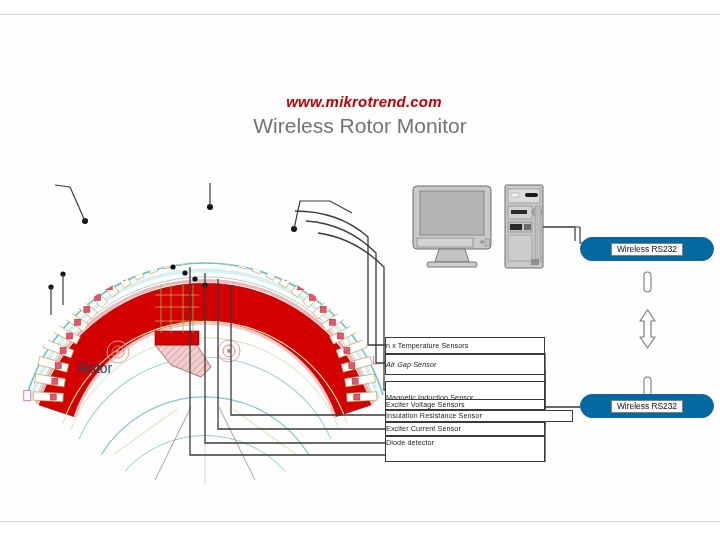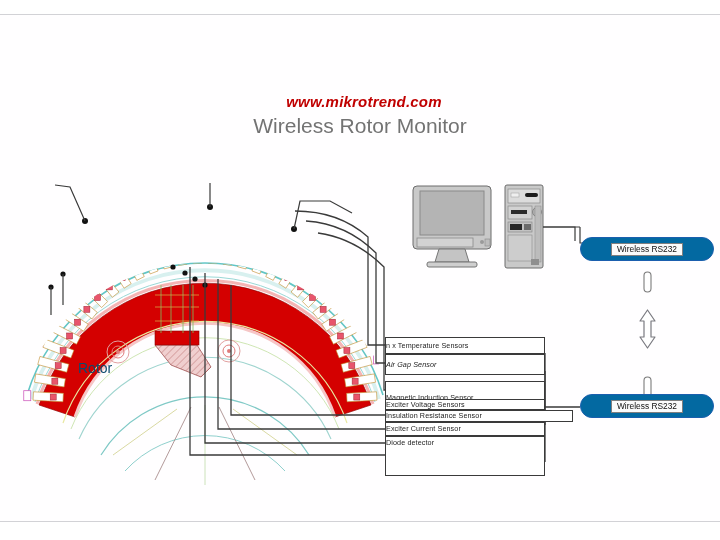--- a/index.html
+++ b/index.html
@@ -275,21 +275,21 @@
     </div>
     <div class="sensor-box" style="left:385px;top:384px;width:160px;height:11px;">
       <span>Exciter Voltage Sensors</span>
     </div>
     <div class="sensor-box" style="left:385px;top:395px;width:188px;height:12px;">
       <span>Insulation Resistance Sensor</span>
     </div>
     <div class="sensor-box" style="left:385px;top:407px;width:160px;height:14px;align-items:center;">
       <span>Exciter Current Sensor</span>
     </div>
-    <div class="sensor-box" style="left:385px;top:421px;width:160px;height:40px;">
+    <div class="sensor-box" style="left:385px;top:421px;width:160px;height:26px;">
       <span style="align-self:flex-start;padding-top:2px;">Diode detector</span>
     </div>
 
     <div class="rs232" style="left:580px;top:222px;width:134px;height:24px;">
       <span class="cap">Wireless RS232</span>
     </div>
     <div class="rs232" style="left:580px;top:379px;width:134px;height:24px;">
       <span class="cap">Wireless RS232</span>
     </div>
 

